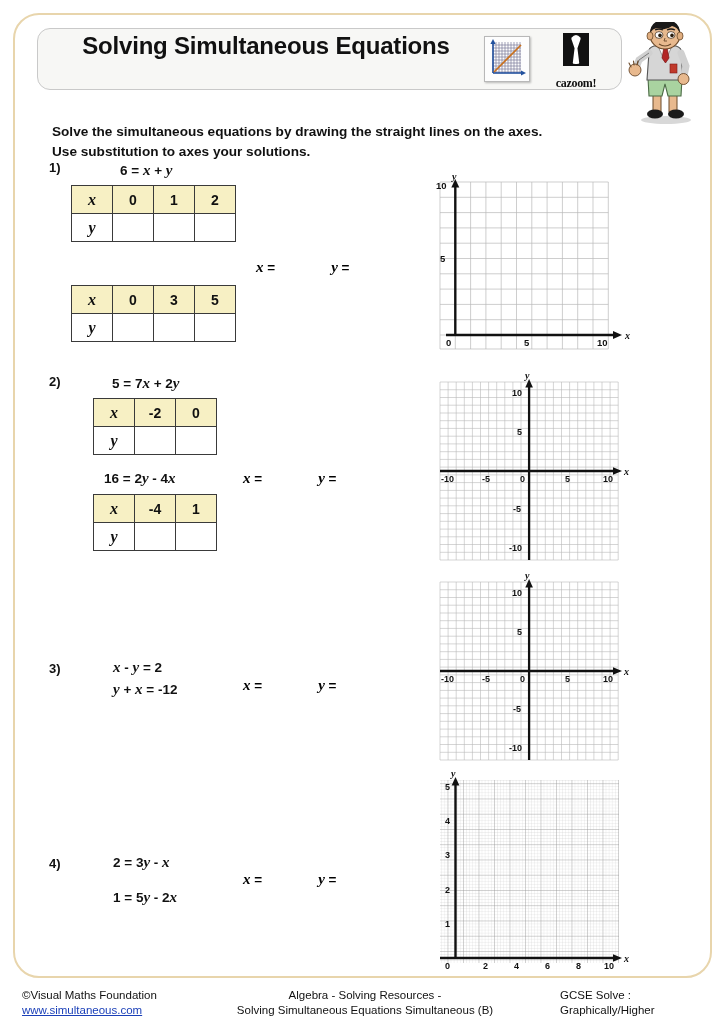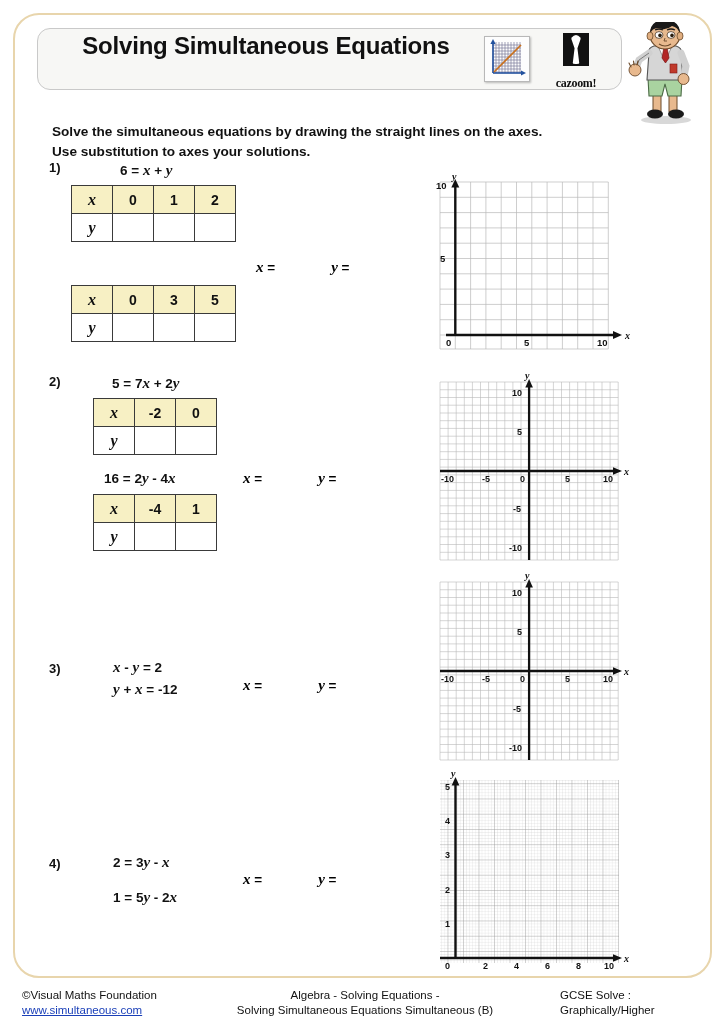--- a/index.html
+++ b/index.html
@@ -605,20 +605,20 @@
     <text x="13" y="22" font-family="Liberation Sans, sans-serif" font-weight="bold" font-size="9" fill="#111">5</text>
   </svg>
 </div>
 
 <div style="position:absolute; left:22px; top:988px; width:230px; font-size:11.5px; line-height:15px; color:#111;">
   <div>©Visual Maths Foundation</div>
   <a href="#" style="color:#1a3fb8; text-decoration:underline;">www.simultaneous.com</a>
 </div>
 
 <div style="position:absolute; left:220px; top:988px; width:290px; text-align:center; font-size:11.5px; line-height:15px; color:#111;">
-  <div>Algebra - Solving Equations -</div>
+  <div>Algebra - Solving Resources -</div>
   <div>Solving Simultaneous Equations Simultaneous (B)</div>
 </div>
 
 <div style="position:absolute; left:560px; top:988px; width:150px; font-size:11.5px; line-height:15px; color:#111;">
   <div>GCSE Solve :</div>
   <div>Graphically/Higher</div>
 </div>
 
 </body></html>

